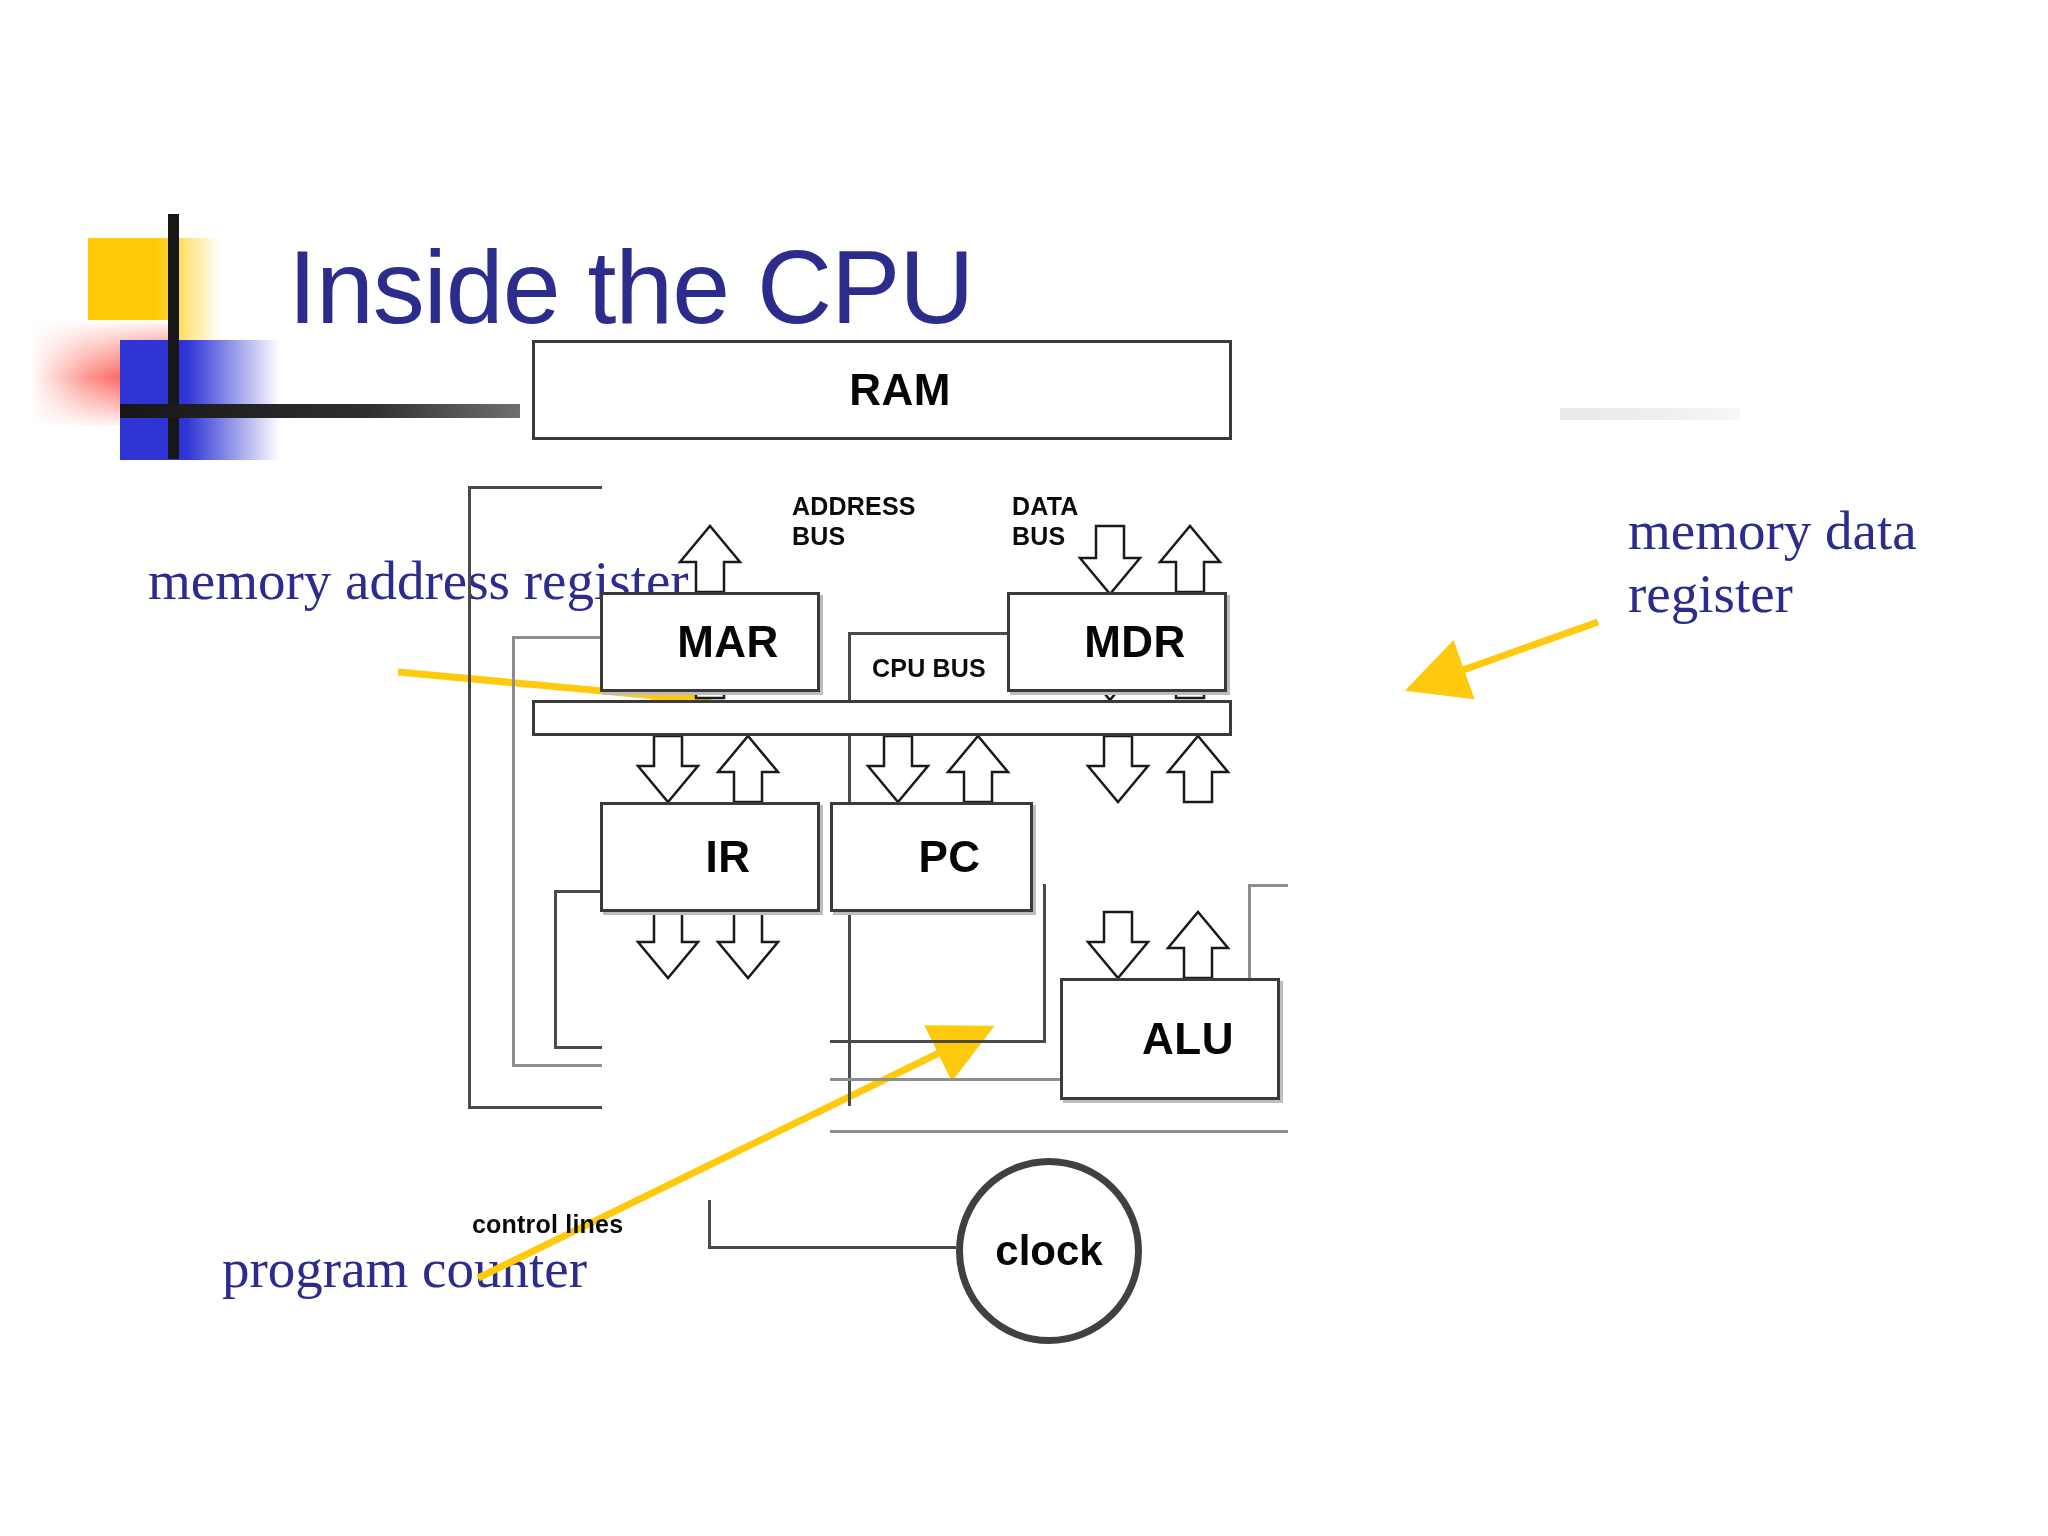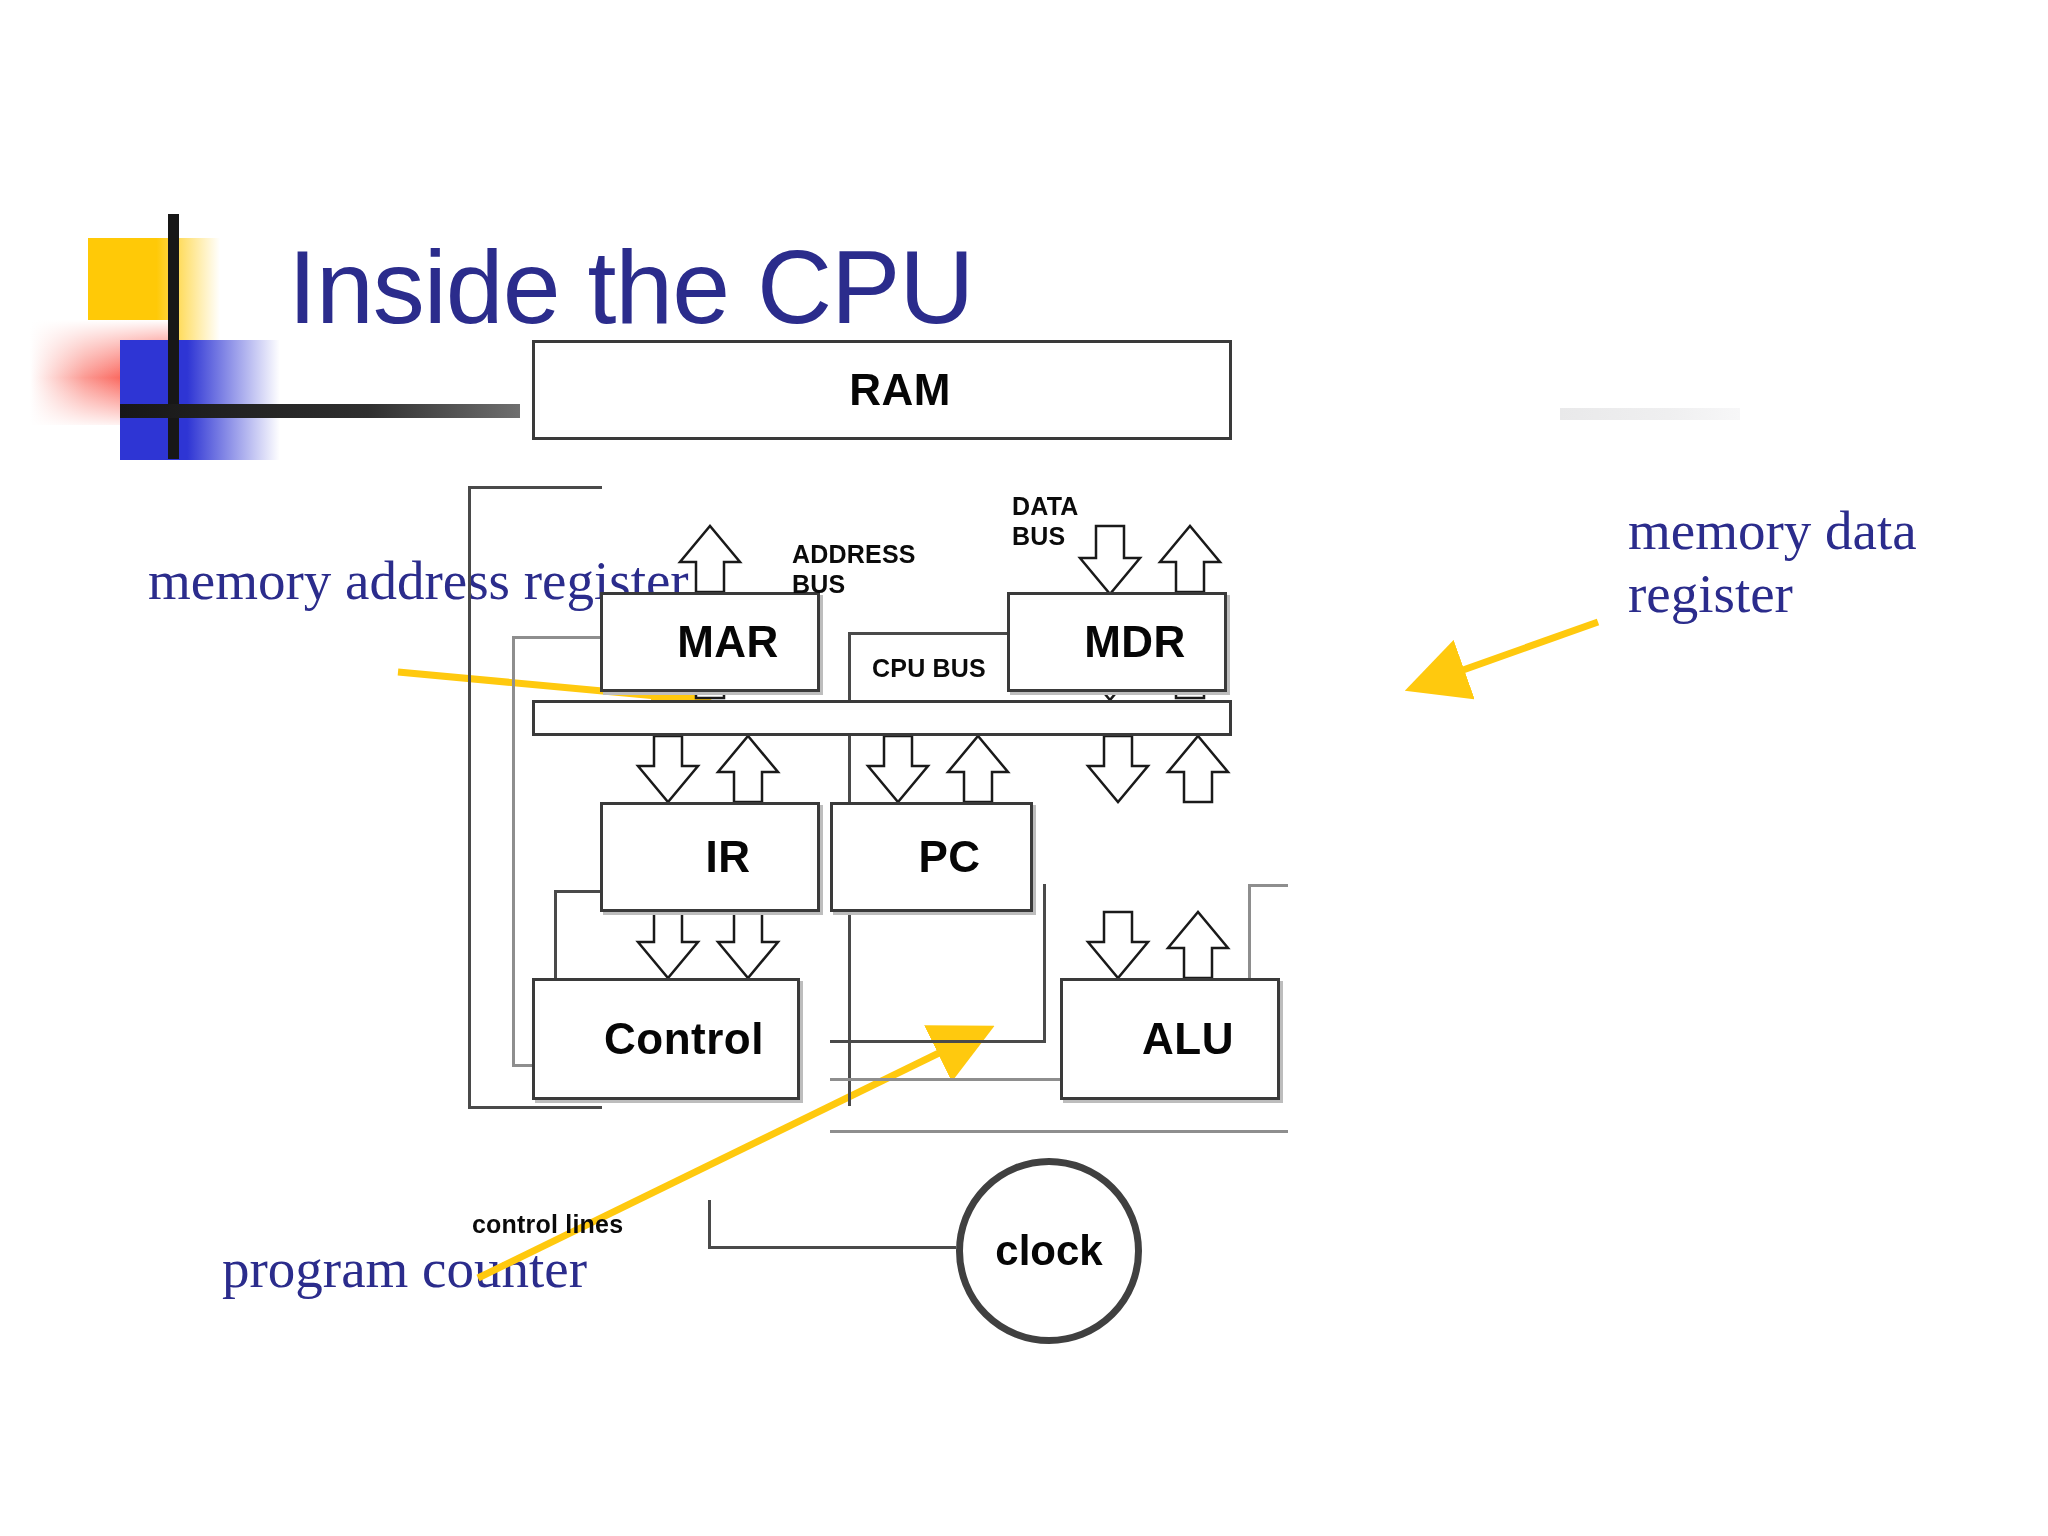--- a/index.html
+++ b/index.html
@@ -188,27 +188,26 @@
 
     <div class="box shadowed" style="left:407px;top:152px;width:220px;height:100px;font-size:44px;">MDR</div>
 
     <div class="box" style="left:-68px;top:260px;width:700px;height:36px;"></div>
 
     <div class="box shadowed" style="left:-0px;top:362px;width:220px;height:110px;font-size:44px;">IR</div>
 
     <div class="box shadowed" style="left:230px;top:362px;width:203px;height:110px;font-size:44px;">PC</div>
 
 
-    <div class="box shadowed" style="left:-68px;top:538px;width:268px;height:122px;font-size:44px;">Control</div>
 
     <div class="box shadowed" style="left:460px;top:538px;width:220px;height:122px;font-size:44px;">ALU</div>
 
     <div class="clock" style="left:356px;top:718px;width:172px;height:172px;font-size:42px;">clock</div>
 
-    <div class="lbl" style="left:192px;top:52px;margin-top:48px;">ADDRESS
+    <div class="lbl" style="left:192px;top:52px;">ADDRESS
 BUS</div>
     <div class="lbl" style="left:412px;top:52px;">DATA
 BUS</div>
     <div class="lbl" style="left:272px;top:214px;text-align:center;">CPU BUS</div>
     <div class="lbl" style="left:-128px;top:770px;">control lines</div>
 
   </div>
 </div>
 
 </body></html>

